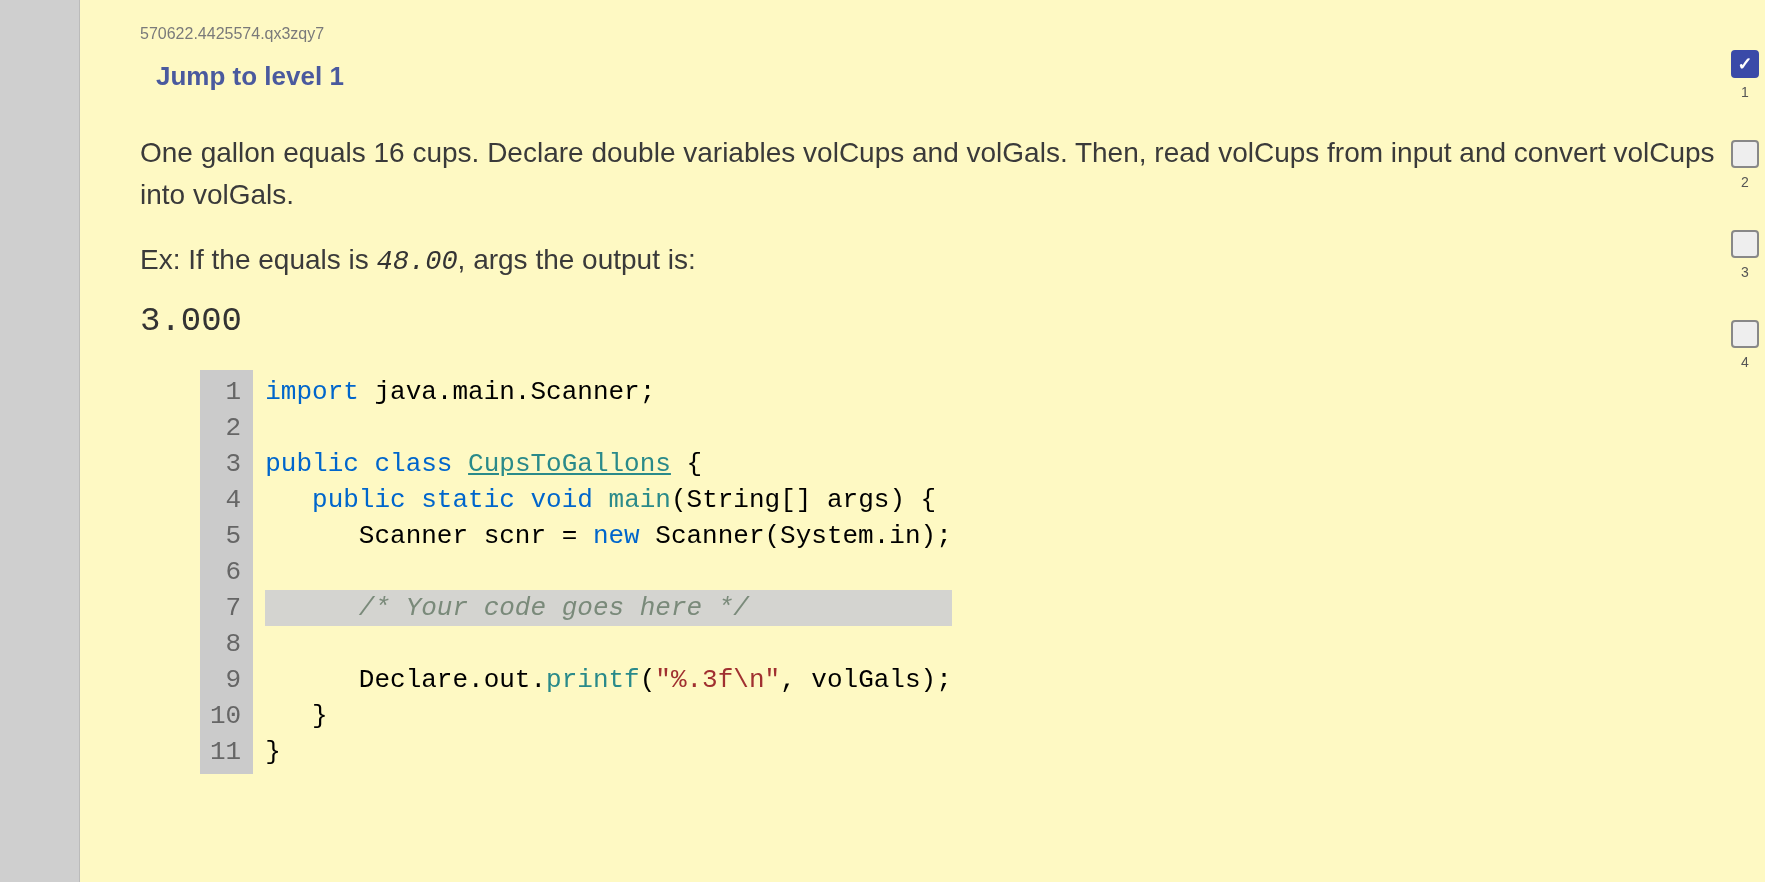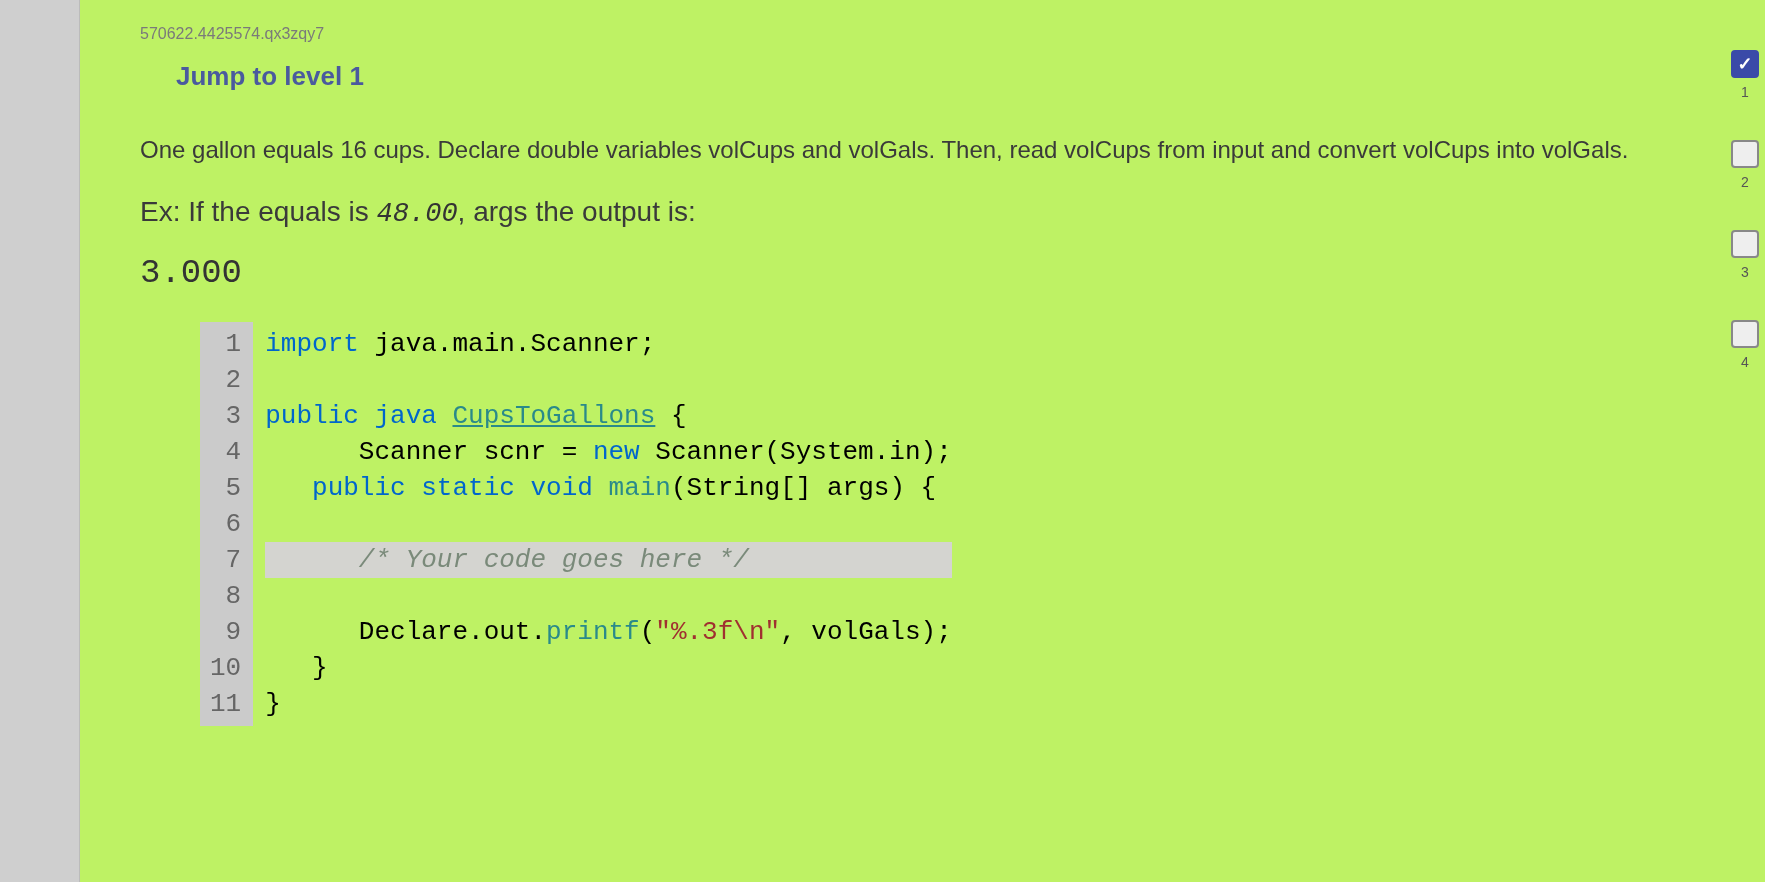--- a/index.html
+++ b/index.html
@@ -15,39 +15,39 @@
       display: flex;
       position: relative;
     }
     .left-margin {
       width: 80px;
       background: #cfcfcf;
       border-right: 1px solid #bbb;
     }
     .main-content {
       flex: 1;
-      background: #bef264;
+      background: #fef9c3;
       padding: 25px 47px 30px 60px;
       position: relative;
     }
     .question-id {
       font-size: 16px;
       color: #7a7a7a;
       margin-bottom: 18px;
     }
     .jump-link {
       font-size: 26px;
       font-weight: bold;
       color: #4a5a9e;
-      margin-left: 36px;
+      margin-left: 16px;
       margin-bottom: 40px;
       cursor: pointer;
     }
     .problem-text {
-      font-size: 24px;
+      font-size: 28px;
       color: #3a3a3a;
       line-height: 1.5;
       margin-bottom: 28px;
     }
     .example-line {
       font-size: 28px;
       color: #3a3a3a;
       margin-bottom: 25px;
     }
     .mono-inline {
@@ -165,23 +165,23 @@
         <div>6</div>
         <div>7</div>
         <div>8</div>
         <div>9</div>
         <div>10</div>
         <div>11</div>
       </div>
     <div class="code-lines" id="codelines">
         <div><span class="kw">import</span><span> java.main.Scanner;</span></div>
         <div>&nbsp;</div>
-        <div><span class="kw">public</span><span> </span><span class="kw">java</span><span> </span><span class="cls">CupsToGallons</span><span> {</span></div>
+        <div><span class="kw">public</span><span> </span><span class="kw">class</span><span> </span><span class="cls">CupsToGallons</span><span> {</span></div>
+        <div><span>   </span><span class="kw">public</span><span> </span><span class="kw">static</span><span> </span><span class="kw">void</span><span> </span><span class="method">main</span><span>(String[] args) {</span></div>
         <div><span>      Scanner scnr = </span><span class="new">new</span><span> Scanner(System.in);</span></div>
-        <div><span>   </span><span class="kw">public</span><span> </span><span class="kw">static</span><span> </span><span class="kw">void</span><span> </span><span class="method">main</span><span>(String[] args) {</span></div>
         <div>&nbsp;</div>
         <div class="highlight-line"><span>      </span><span class="comment">/* Your code goes here */</span></div>
         <div>&nbsp;</div>
         <div><span>      Declare.out.</span><span class="method">printf</span><span>(</span><span class="str">"%.3f\n"</span><span>, volGals);</span></div>
         <div><span>   }</span></div>
         <div><span>}</span></div>
       </div>
   </div>
 
   <div class="right-rail" id="steprail">

